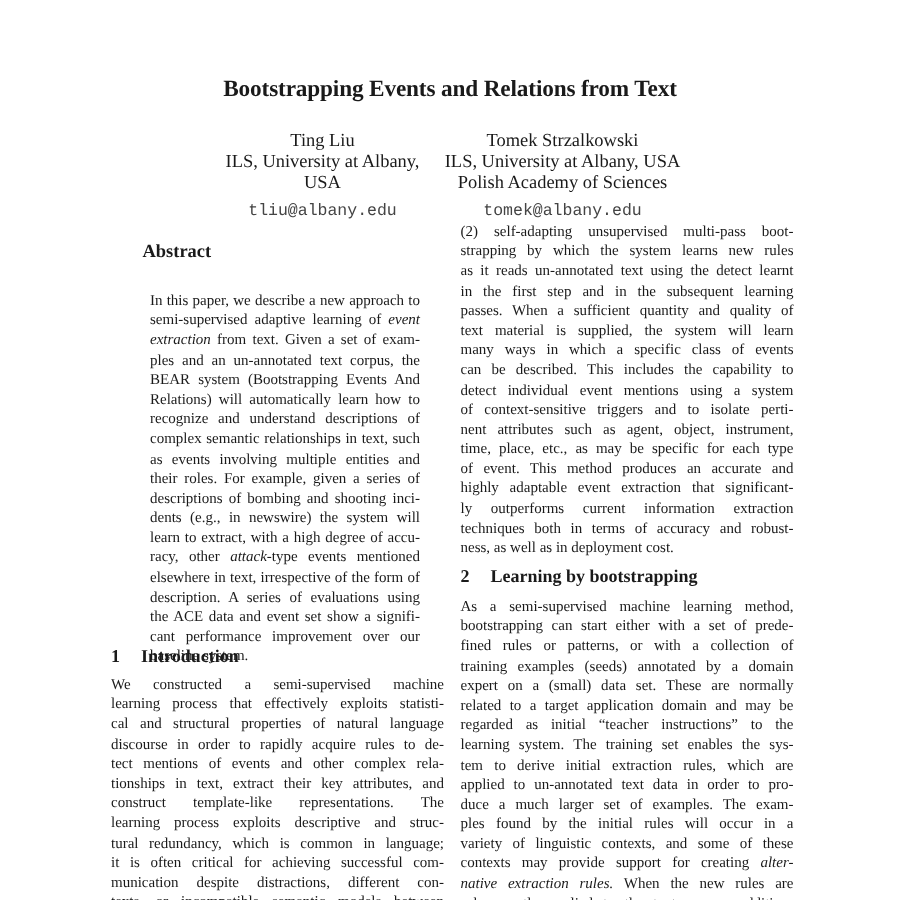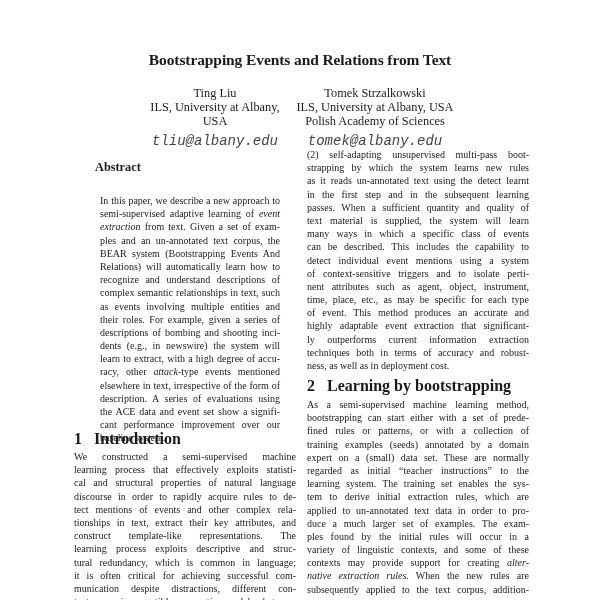--- a/index.html
+++ b/index.html
@@ -12,36 +12,36 @@
     .page { position: absolute; left: 0; top: 0; width: 600px; height: 600px; padding-left: 37px; }
     .title {
       position: absolute; left: 0; width: 600px; top: 51px;
       text-align: center; font-weight: bold; font-size: 15.5px; letter-spacing: -0.1px;
     }
     .author {
       position: absolute; text-align: center; font-size: 12.3px; line-height: 14px;
     }
     .author .name { font-weight: normal; }
     .author .email {
-      font-family: "Liberation Mono", monospace; font-size: 14px;
-      color: #444; margin-top: 6px; font-style: italic;
+      font-family: "Liberation Mono", monospace; font-size: 11px;
+      color: #444; margin-top: 6px;
     }
     .a1 { left: 125px; width: 180px; top: 86px; }
     .a2 { left: 258px; width: 180px; top: 86px; }
     .a2 { left: 290px; width: 170px; }
     .col { position: absolute; font-size: 10px; line-height: 13.2px; text-align: justify; }
     .col .l { display: block; text-align: justify; text-align-last: justify; white-space: nowrap; height: 13.2px; }
     .col .l.last { text-align-last: left; }
     .abs-head {
       position: absolute; left: 95px; width: 175px; top: 160px;
       text-align: left; font-weight: bold; font-size: 12.3px;
     }
     .abs-body { left: 100px; width: 180px; top: 183px; margin-top: 11px; }
     .sec-head {
-      position: absolute; font-weight: bold; font-size: 16px;
+      position: absolute; font-weight: bold; font-size: 12px;
     }
     .sec-head .num { display: inline-block; width: 20px; }
     .intro-head { left: 74px; top: 430px; }
     .intro-body { left: 74px; width: 222px; top: 450px; }
     .right-body { left: 307px; width: 222px; top: 148px; }
     .learn-head { left: 307px; top: 377px; }
     .learn-body { left: 307px; width: 222px; top: 398px; }
     .it { font-style: italic; }
   </style>
 </head>
@@ -131,20 +131,21 @@
   <div class="sec-head learn-head">
     <span class="num">2</span><span>Learning by bootstrapping</span>
   </div>
 
   <div class="col learn-body">
     <span class="l">As a semi-supervised machine learning method,</span>
     <span class="l">bootstrapping can start either with a set of prede-</span>
     <span class="l">fined rules or patterns, or with a collection of</span>
     <span class="l">training examples (seeds) annotated by a domain</span>
     <span class="l">expert on a (small) data set. These are normally</span>
+    <span class="l">related to a target application domain and may be</span>
     <span class="l">regarded as initial “teacher instructions” to the</span>
     <span class="l">learning system. The training set enables the sys-</span>
     <span class="l">tem to derive initial extraction rules, which are</span>
     <span class="l">applied to un-annotated text data in order to pro-</span>
     <span class="l">duce a much larger set of examples. The exam-</span>
     <span class="l">ples found by the initial rules will occur in a</span>
     <span class="l">variety of linguistic contexts, and some of these</span>
     <span class="l"><span>contexts may provide support for creating </span><span class="it">alter-</span></span>
     <span class="l"><span class="it">native extraction rules.</span><span> When the new rules are</span></span>
     <span class="l">subsequently applied to the text corpus, addition-</span>

